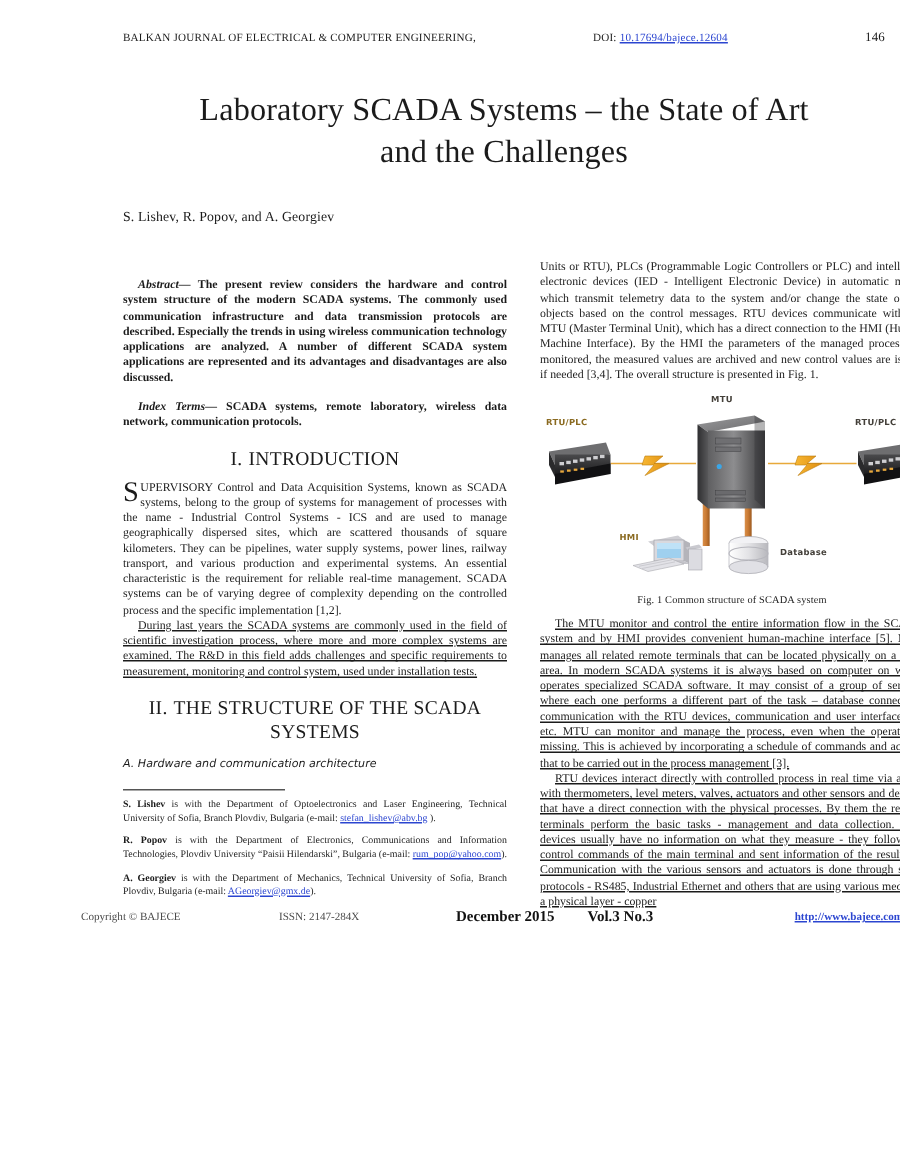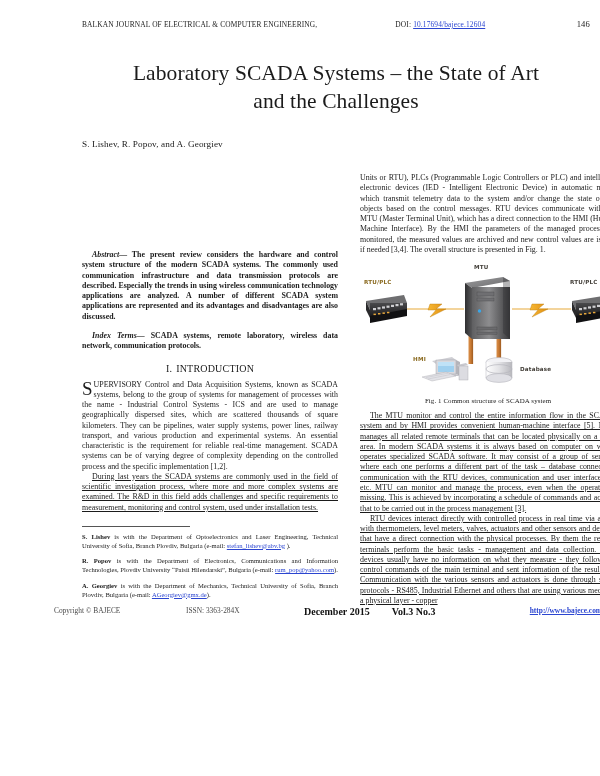--- a/index.html
+++ b/index.html
@@ -105,21 +105,21 @@
     font-weight: bold;
     font-size: 7.9px;
     line-height: 1.30;
     text-align: justify;
     text-indent: 10px;
     margin-top: 9px;
   }
 
   .sec-head {
     text-align: center;
-    font-size: 10px;
+    font-size: 13px;
     font-variant: small-caps;
     text-transform: uppercase;
     margin: 11px 0 6px 0;
     letter-spacing: 0.2px;
   }
   .sec-head .num { margin-right: 4px; }
   .subsec-head {
     font-style: italic;
     font-size: 8.2px;
     margin: 8px 0 4px 0;
@@ -241,21 +241,25 @@
       <div class="sec-head">
         <span class="num">I.</span><span>Introduction</span>
       </div>
 
       <div class="dropcap-para">
         <span class="dropcap">S</span><span>UPERVISORY Control and Data Acquisition Systems, known as SCADA systems, belong to the group of systems for management of processes with the name - Industrial Control Systems - ICS and are used to manage geographically dispersed sites, which are scattered thousands of square kilometers. They can be pipelines, water supply systems, power lines, railway transport, and various production and experimental systems. An essential characteristic is the requirement for reliable real-time management. SCADA systems can be of varying degree of complexity depending on the controlled process and the specific implementation [1,2].</span>
       </div>
 
       <p class="indent">During last years the SCADA systems are commonly used in the field of scientific investigation process, where more and more complex systems are examined. The R&amp;D in this field adds challenges and specific requirements to measurement, monitoring and control system, used under installation tests.</p>
 
-
+      <div class="sec-head">
+        <span class="num">II.</span><span>The structure of the SCADA systems</span>
+      </div>
+
+      <div class="subsec-head">A.  Hardware and communication architecture</div>
 
 
       <hr class="fn-rule">
 
       <div class="footnote">
         <b>S. Lishev</b><span> is with the Department of Optoelectronics and Laser Engineering, Technical University of Sofia, Branch Plovdiv, Bulgaria (e-mail: </span><span class="mail">stefan_lishev@abv.bg</span><span> ).</span>
       </div>
 
       <div class="footnote">
         <b>R. Popov</b><span> is with the Department of Electronics, Communications and Information Technologies, Plovdiv University “Paisii Hilendarski”, Bulgaria (e-mail: </span><span class="mail">rum_pop@yahoo.com</span><span>).</span>
@@ -411,19 +415,19 @@
       </div>
 
       <p class="indent">The MTU monitor and control the entire information flow in the SCADA system and by HMI provides convenient human-machine interface [5]. MTU manages all related remote terminals that can be located physically on a large area. In modern SCADA systems it is always based on computer on which operates specialized SCADA software. It may consist of a group of servers, where each one performs a different part of the task – database connection, communication with the RTU devices, communication and user interface and etc. MTU can monitor and manage the process, even when the operator is missing. This is achieved by incorporating a schedule of commands and actions that to be carried out in the process management [3].</p>
       <p class="indent">RTU devices interact directly with controlled process in real time via a link with thermometers, level meters, valves, actuators and other sensors and devices that have a direct connection with the physical processes. By them the remote terminals perform the basic tasks - management and data collection. RTU devices usually have no information on what they measure - they follow the control commands of the main terminal and sent information of the result [6]. Communication with the various sensors and actuators is done through serial protocols - RS485, Industrial Ethernet and others that are using various media as a physical layer - copper</p>
 
     </div>
   </div>
 
   <div class="footer">
     <span class="copyright">Copyright © BAJECE</span>
-    <span class="issn">ISSN: 3363-284X</span>
+    <span class="issn">ISSN: 2147-284X</span>
     <span class="date">December 2015</span>
     <span class="vol">Vol.3   No.3</span>
     <span class="url">http://www.bajece.com</span>
   </div>
 
 </div>
 
 </body></html>

